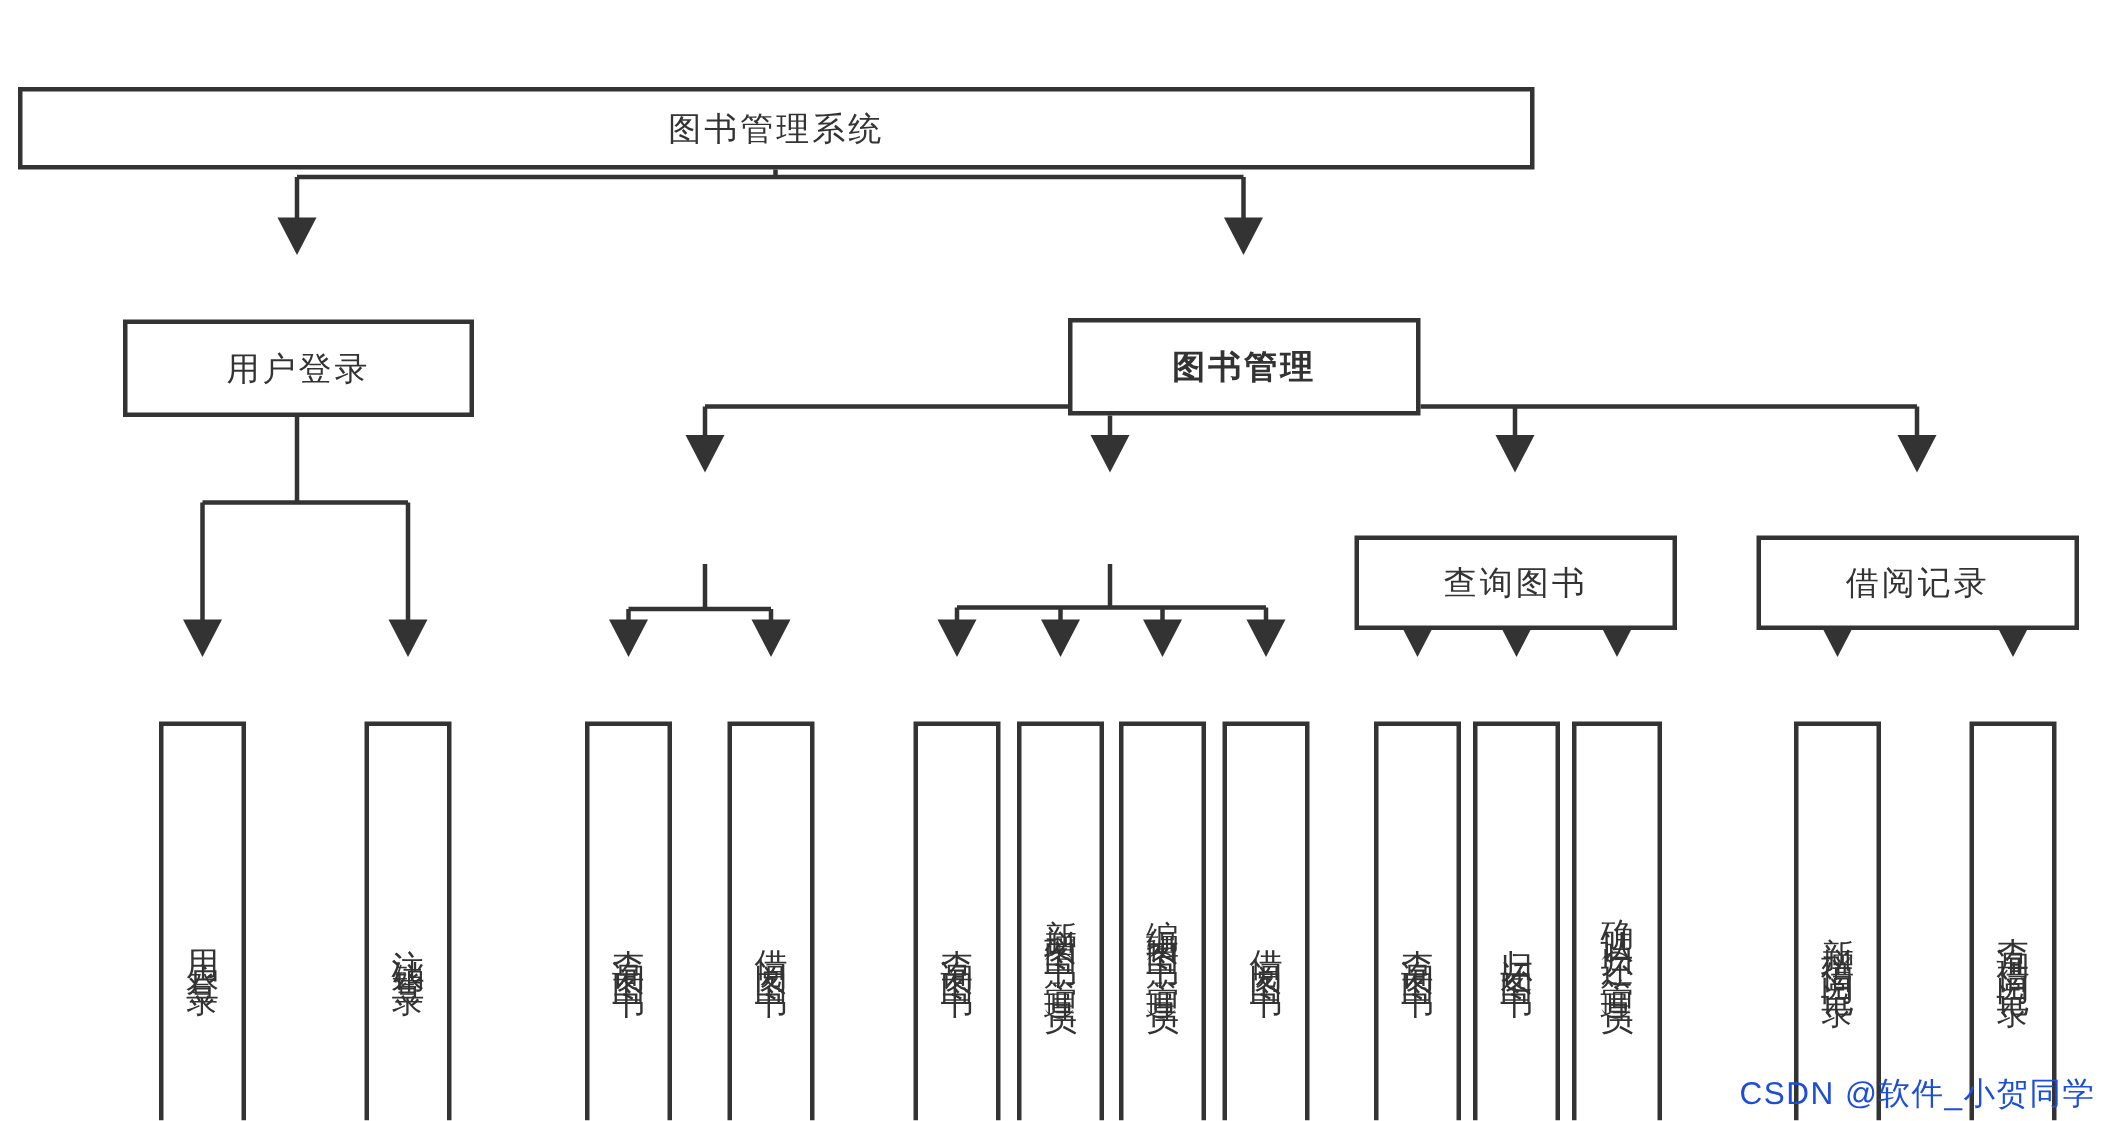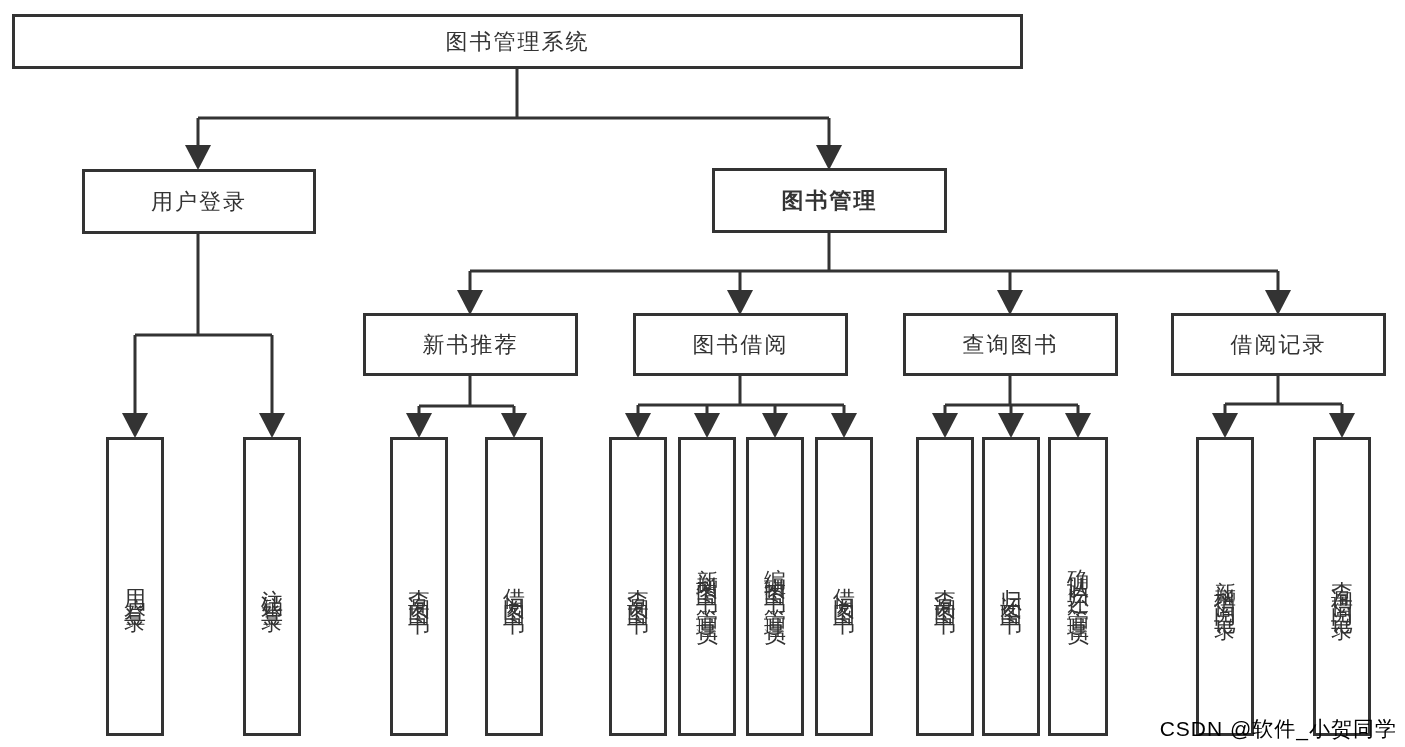--- a/index.html
+++ b/index.html
@@ -14,20 +14,21 @@
   svg.overlay{position:absolute;left:0;top:0;z-index:1;pointer-events:none;}
   .box{
     position:absolute;
     background:#ffffff;
     border:3px solid #333333;
     box-sizing:border-box;
     display:flex;
     align-items:center;
     justify-content:center;
     z-index:2;
+    margin-top:44px;
   }
   .hbox{font-size:22px;letter-spacing:2px;}
   .root{left:12px;top:14px;width:1011px;height:55px;}
   .lvl1-login{left:82px;top:169px;width:234px;height:65px;}
   .lvl1-mgmt{left:712px;top:168px;width:235px;height:65px;font-weight:bold;}
   .lvl2{top:313px;width:215px;height:63px;}
   .leaf{top:437px;width:58px;height:299px;}
   .vtext{
     writing-mode:vertical-rl;
     text-orientation:mixed;
@@ -35,21 +36,21 @@
     letter-spacing:8px;
     line-height:1;
     white-space:nowrap;
   }
   .watermark{
     position:absolute;
     right:8px;bottom:4px;
     z-index:5;
     font-size:21px;
     letter-spacing:1px;
-    color:#000000;
+    color:#1d4ed8;
   }
 </style>
 </head>
 <body>
 
 <div id="canvas">
 
   <svg class="overlay" width="1405" height="747" viewBox="0 0 1405 747">
     <g stroke="#333333" stroke-width="3" fill="none">
 
@@ -88,22 +89,20 @@
       <polygon points="1212,413 1238,413 1225,438"></polygon>
       <polygon points="1329,413 1355,413 1342,438"></polygon>
     </g>
   </svg>
 
   <div class="box hbox root">图书管理系统</div>
 
   <div class="box hbox lvl1-login">用户登录</div>
   <div class="box hbox lvl1-mgmt">图书管理</div>
 
-  <div class="box hbox lvl2" style="left:363px">新书推荐</div>
-  <div class="box hbox lvl2" style="left:633px">图书借阅</div>
   <div class="box hbox lvl2" style="left:903px">查询图书</div>
   <div class="box hbox lvl2" style="left:1171px">借阅记录</div>
 
   <div class="box leaf" style="left:106px">
     <span class="vtext">用户登录</span>
   </div>
   <div class="box leaf" style="left:243px">
     <span class="vtext">注销登录</span>
   </div>
 

